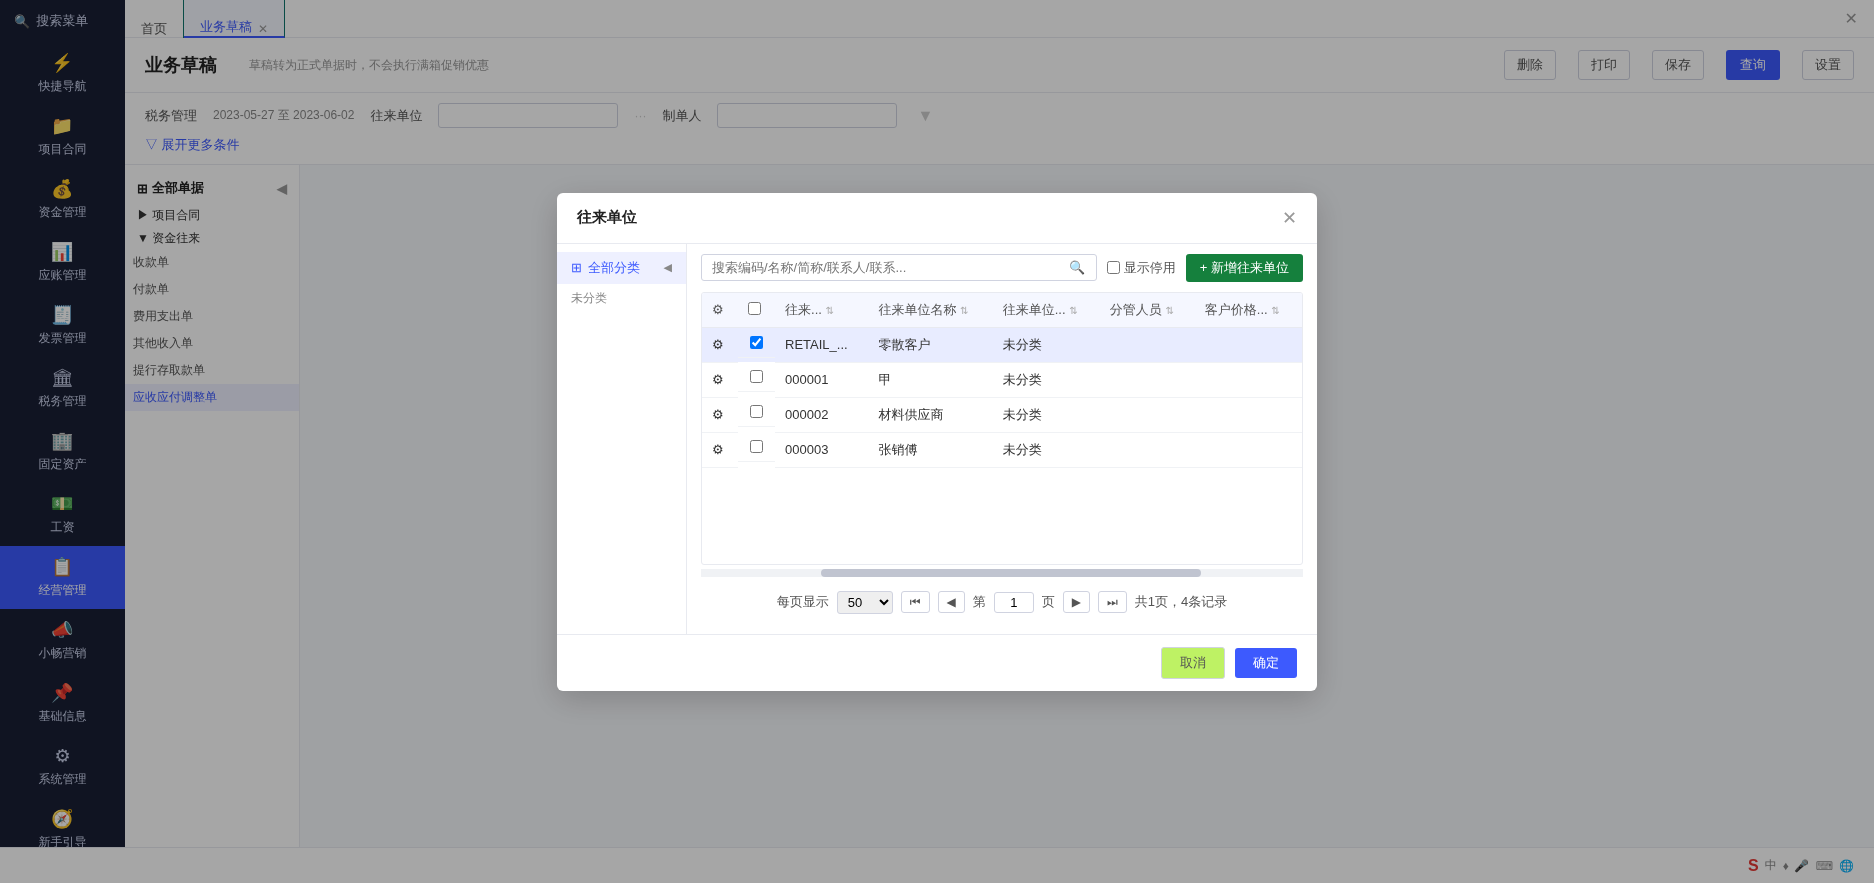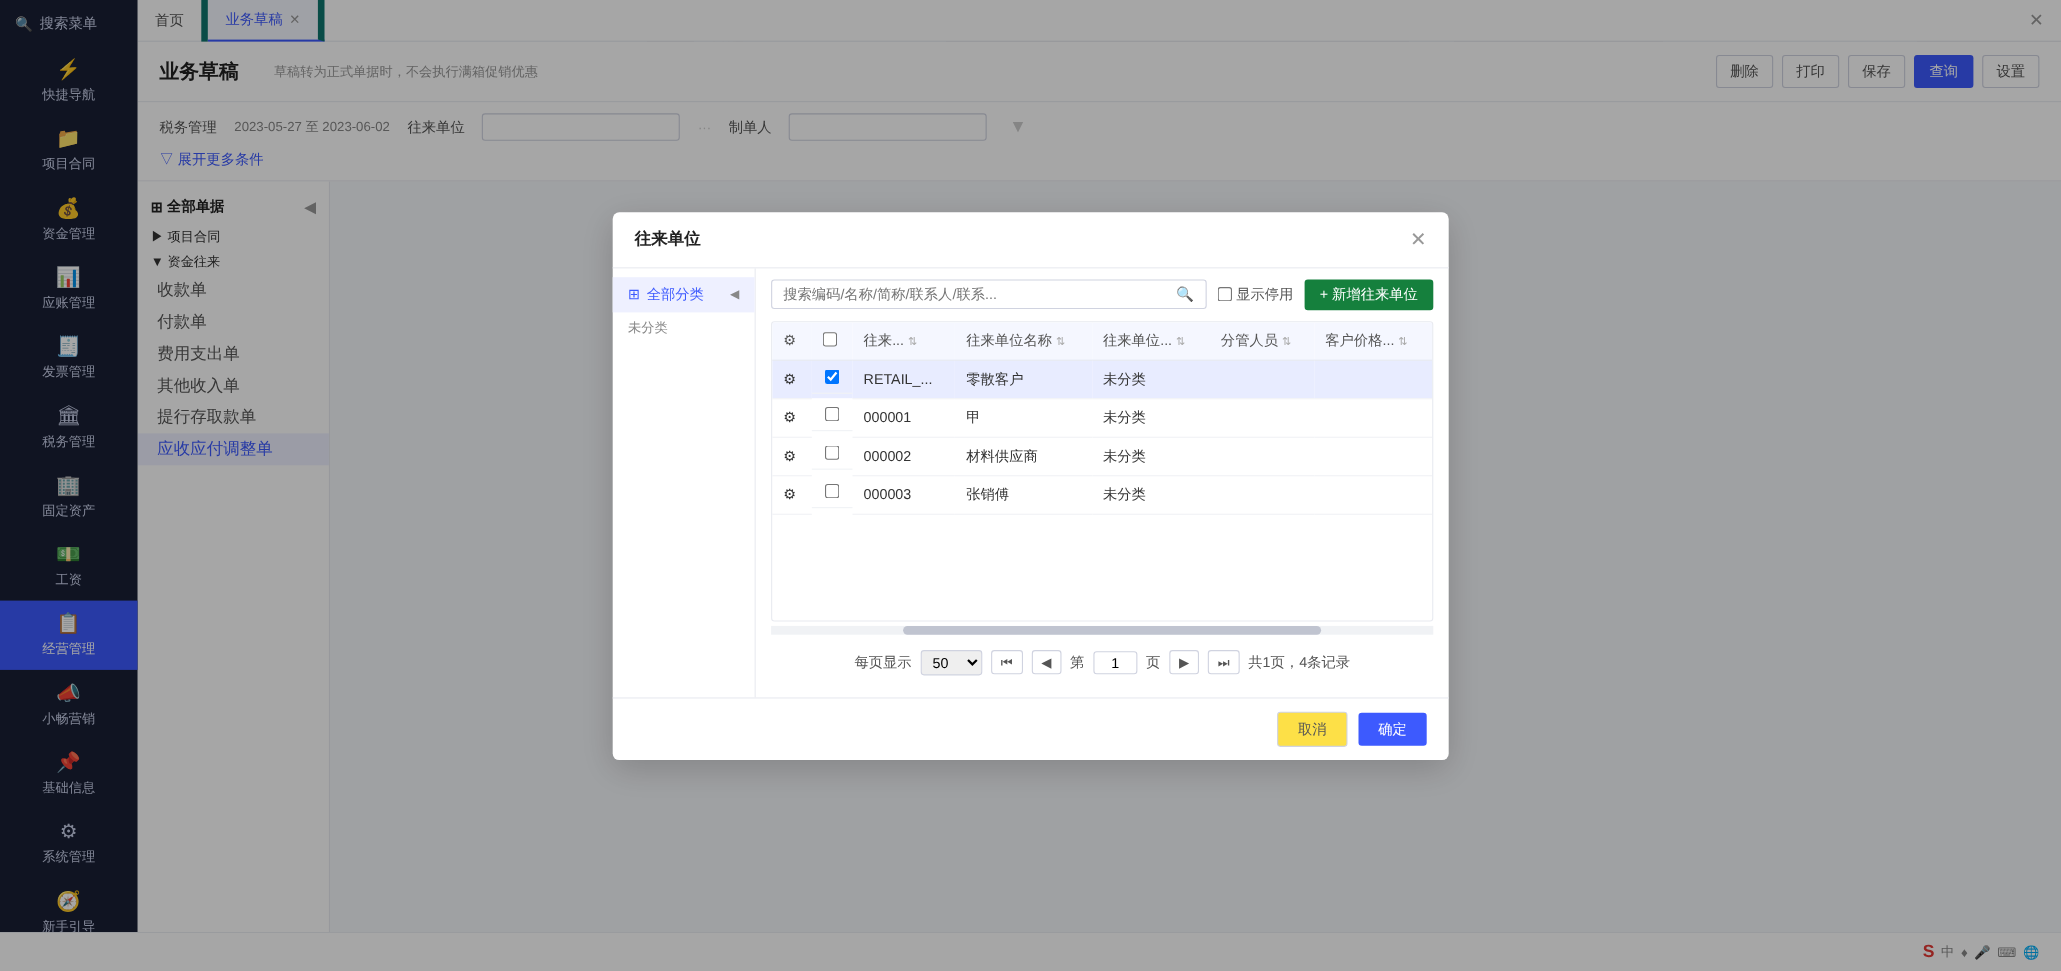--- a/index.html
+++ b/index.html
@@ -20,42 +20,42 @@
     }
     .sidebar-item.active { background: #3d5afe; color: #fff; }
     .sidebar-icon { font-size: 18px; }
 
     
     .topnav {
       position: fixed; left: 125px; top: 0; right: 0; height: 38px;
       background: #fff; display: flex; align-items: center; border-bottom: 1px solid #e8eaf0;
     }
     .tab {
-      height: 38px; padding: 0 16px; display: flex; align-items: center;
-      font-size: 13px; color: #555; cursor: pointer; border-right: 6px solid #0f766e;
+      height: 38px; padding: 0 16px; display: flex; align-items: flex-end;
+      font-size: 13px; color: #555; cursor: pointer; border-right: 1px solid #0f766e;
     }
     .tab.active { background: #f5f7ff; color: #3d5afe; border-bottom: 2px solid #3d5afe; }
     .tab-close { margin-left: 6px; color: #999; font-size: 12px; }
     .topnav-right { margin-left: auto; display: flex; align-items: center; padding-right: 16px; gap: 8px; }
     .close-x { font-size: 16px; color: #999; cursor: pointer; }
 
     
     .main {
       position: fixed; left: 125px; top: 38px; right: 0; bottom: 0;
       background: #f5f7fa; overflow: hidden;
     }
 
     
     .page-header {
       background: #fff; padding: 12px 20px; display: flex; align-items: center;
       border-bottom: 1px solid #e8eaf0; gap: 12px;
     }
     .page-title { font-size: 18px; font-weight: bold; color: #222; }
     .page-subtitle { font-size: 12px; color: #999; margin-left: 20px; }
-    .page-header-actions { margin-left: auto; display: flex; gap: 8px; }
+    .page-header-actions { margin-left: auto; display: flex; gap: 22px; }
     .btn-outline { padding: 5px 12px; border: 1px solid #d0d3e0; border-radius: 3px; background: #fff; font-size: 13px; cursor: pointer; color: #555; }
     .btn-primary { padding: 5px 14px; border: none; border-radius: 3px; background: #3d5afe; color: #fff; font-size: 13px; cursor: pointer; }
     .btn-save { padding: 5px 12px; border: 1px solid #d0d3e0; border-radius: 3px; background: #fff; font-size: 13px; cursor: pointer; color: #555; }
 
     
     .filter-bar {
       background: #fff; padding: 10px 20px; border-bottom: 1px solid #e8eaf0;
     }
     .filter-row { display: flex; align-items: center; gap: 16px; flex-wrap: wrap; }
     .filter-label { font-size: 13px; color: #555; }
@@ -71,21 +71,21 @@
     .sub-sidebar {
       width: 175px; background: #fff; border-right: 1px solid #e8eaf0;
       padding: 8px 0; flex-shrink: 0;
     }
     .sub-sidebar-header {
       display: flex; align-items: center; justify-content: space-between;
       padding: 6px 12px; font-size: 13px; font-weight: bold; color: #222;
     }
     .sub-sidebar-collapse { cursor: pointer; color: #999; }
     .sub-sidebar-group { padding: 4px 12px 2px; font-size: 12px; color: #333; font-weight: normal; cursor: pointer; }
-    .sub-sidebar-child { padding: 5px 18px; font-size: 15px; color: #555; cursor: pointer; }
+    .sub-sidebar-child { padding: 5px 8px; font-size: 12px; color: #555; cursor: pointer; }
     .sub-sidebar-child.active { background: #eef0ff; color: #3d5afe; }
 
     
     .table-area { flex: 1; background: #f5f7fa; padding: 12px; overflow: auto; }
     .no-data { font-size: 13px; color: #999; text-align: center; padding: 20px; }
 
     
     .overlay {
       position: fixed; left: 0; top: 0; right: 0; bottom: 0;
       background: rgba(0,0,0,0.35); z-index: 100;
@@ -162,21 +162,21 @@
     .page-btn { padding: 3px 8px; border: 1px solid #d0d3e0; border-radius: 3px; background: #fff; cursor: pointer; font-size: 12px; color: #555; }
     .page-btn:disabled { color: #ccc; cursor: not-allowed; }
     .page-input { width: 40px; text-align: center; border: 1px solid #d0d3e0; border-radius: 3px; padding: 2px 4px; font-size: 13px; }
     .per-page-select { border: 1px solid #d0d3e0; border-radius: 3px; padding: 2px 6px; font-size: 13px; }
 
     
     .modal-footer {
       padding: 12px 20px; border-top: 1px solid #e8eaf0;
       display: flex; align-items: center; justify-content: flex-end; gap: 10px;
     }
-    .btn-cancel { padding: 6px 18px; border: 1px solid #d0d3e0; border-radius: 3px; background: #fde047; font-size: 13px; cursor: pointer; color: #555; }
+    .btn-cancel { padding: 6px 18px; border: 1px solid #d0d3e0; border-radius: 3px; background: #bef264; font-size: 13px; cursor: pointer; color: #555; }
     .btn-confirm { padding: 6px 18px; border: none; border-radius: 3px; background: #3d5afe; color: #fff; font-size: 13px; cursor: pointer; }
 
     
     .bottom-bar {
       position: fixed; bottom: 0; left: 0; right: 0; height: 36px;
       background: #fff; border-top: 1px solid #e8eaf0; display: flex; align-items: center;
       padding: 0 20px; gap: 12px; font-size: 12px; color: #888; z-index: 50;
     }
     .bottom-logo { margin-left: auto; display: flex; align-items: center; gap: 6px; }
 

